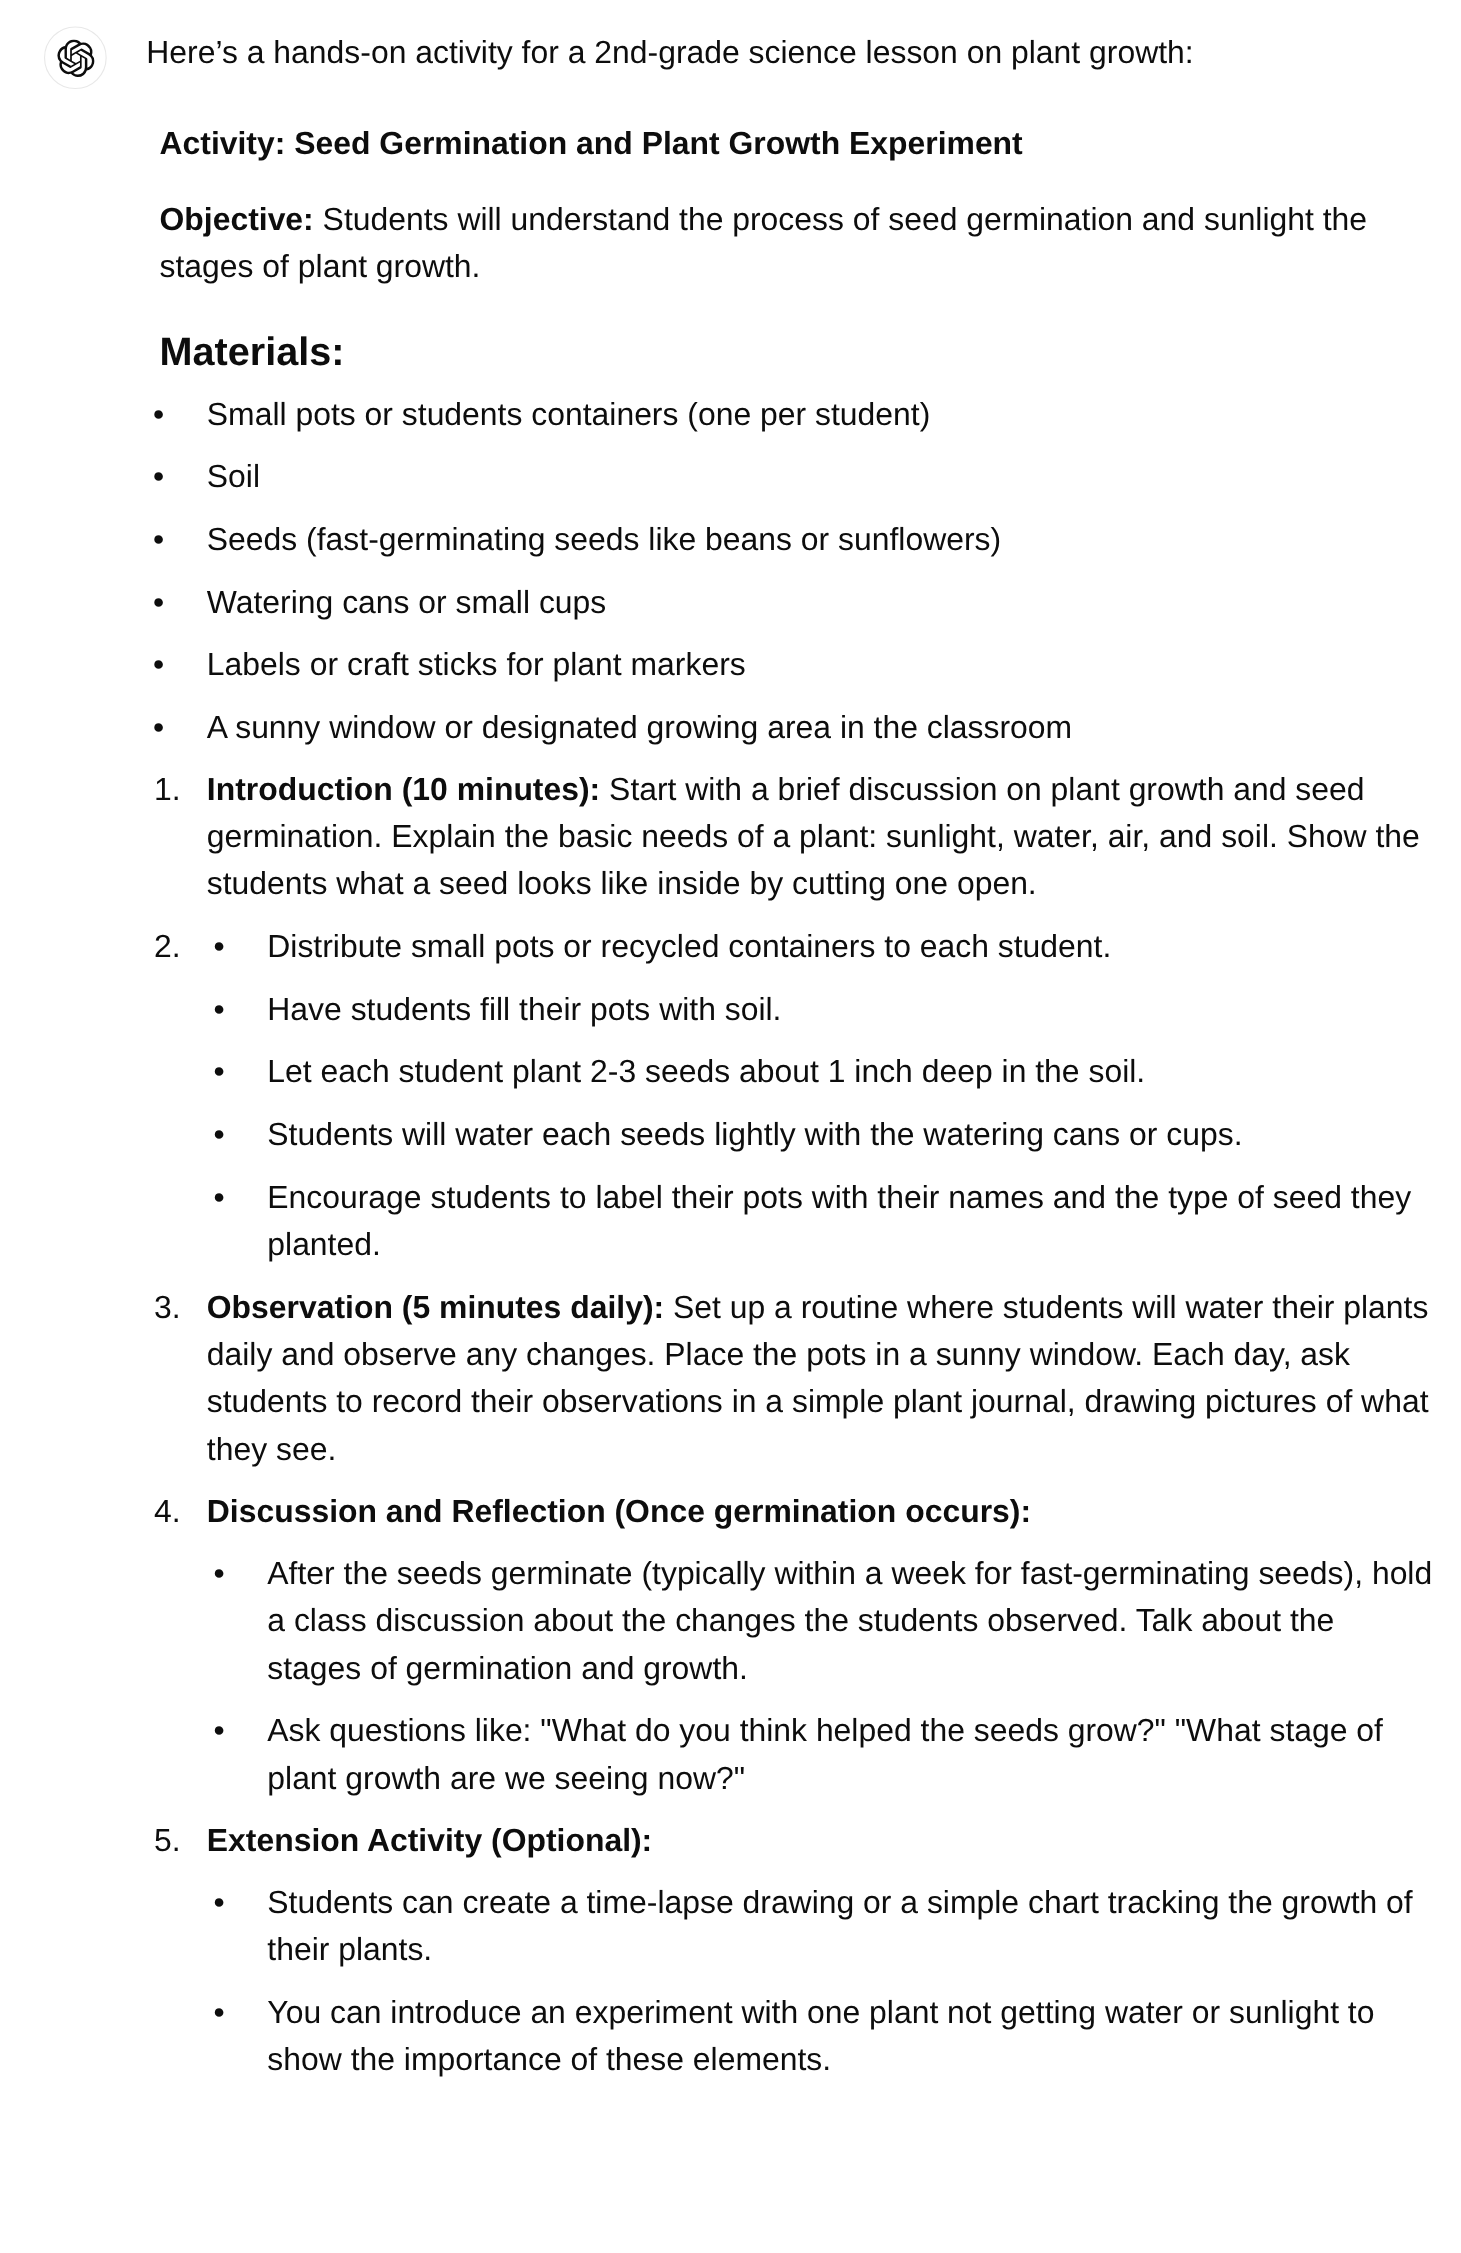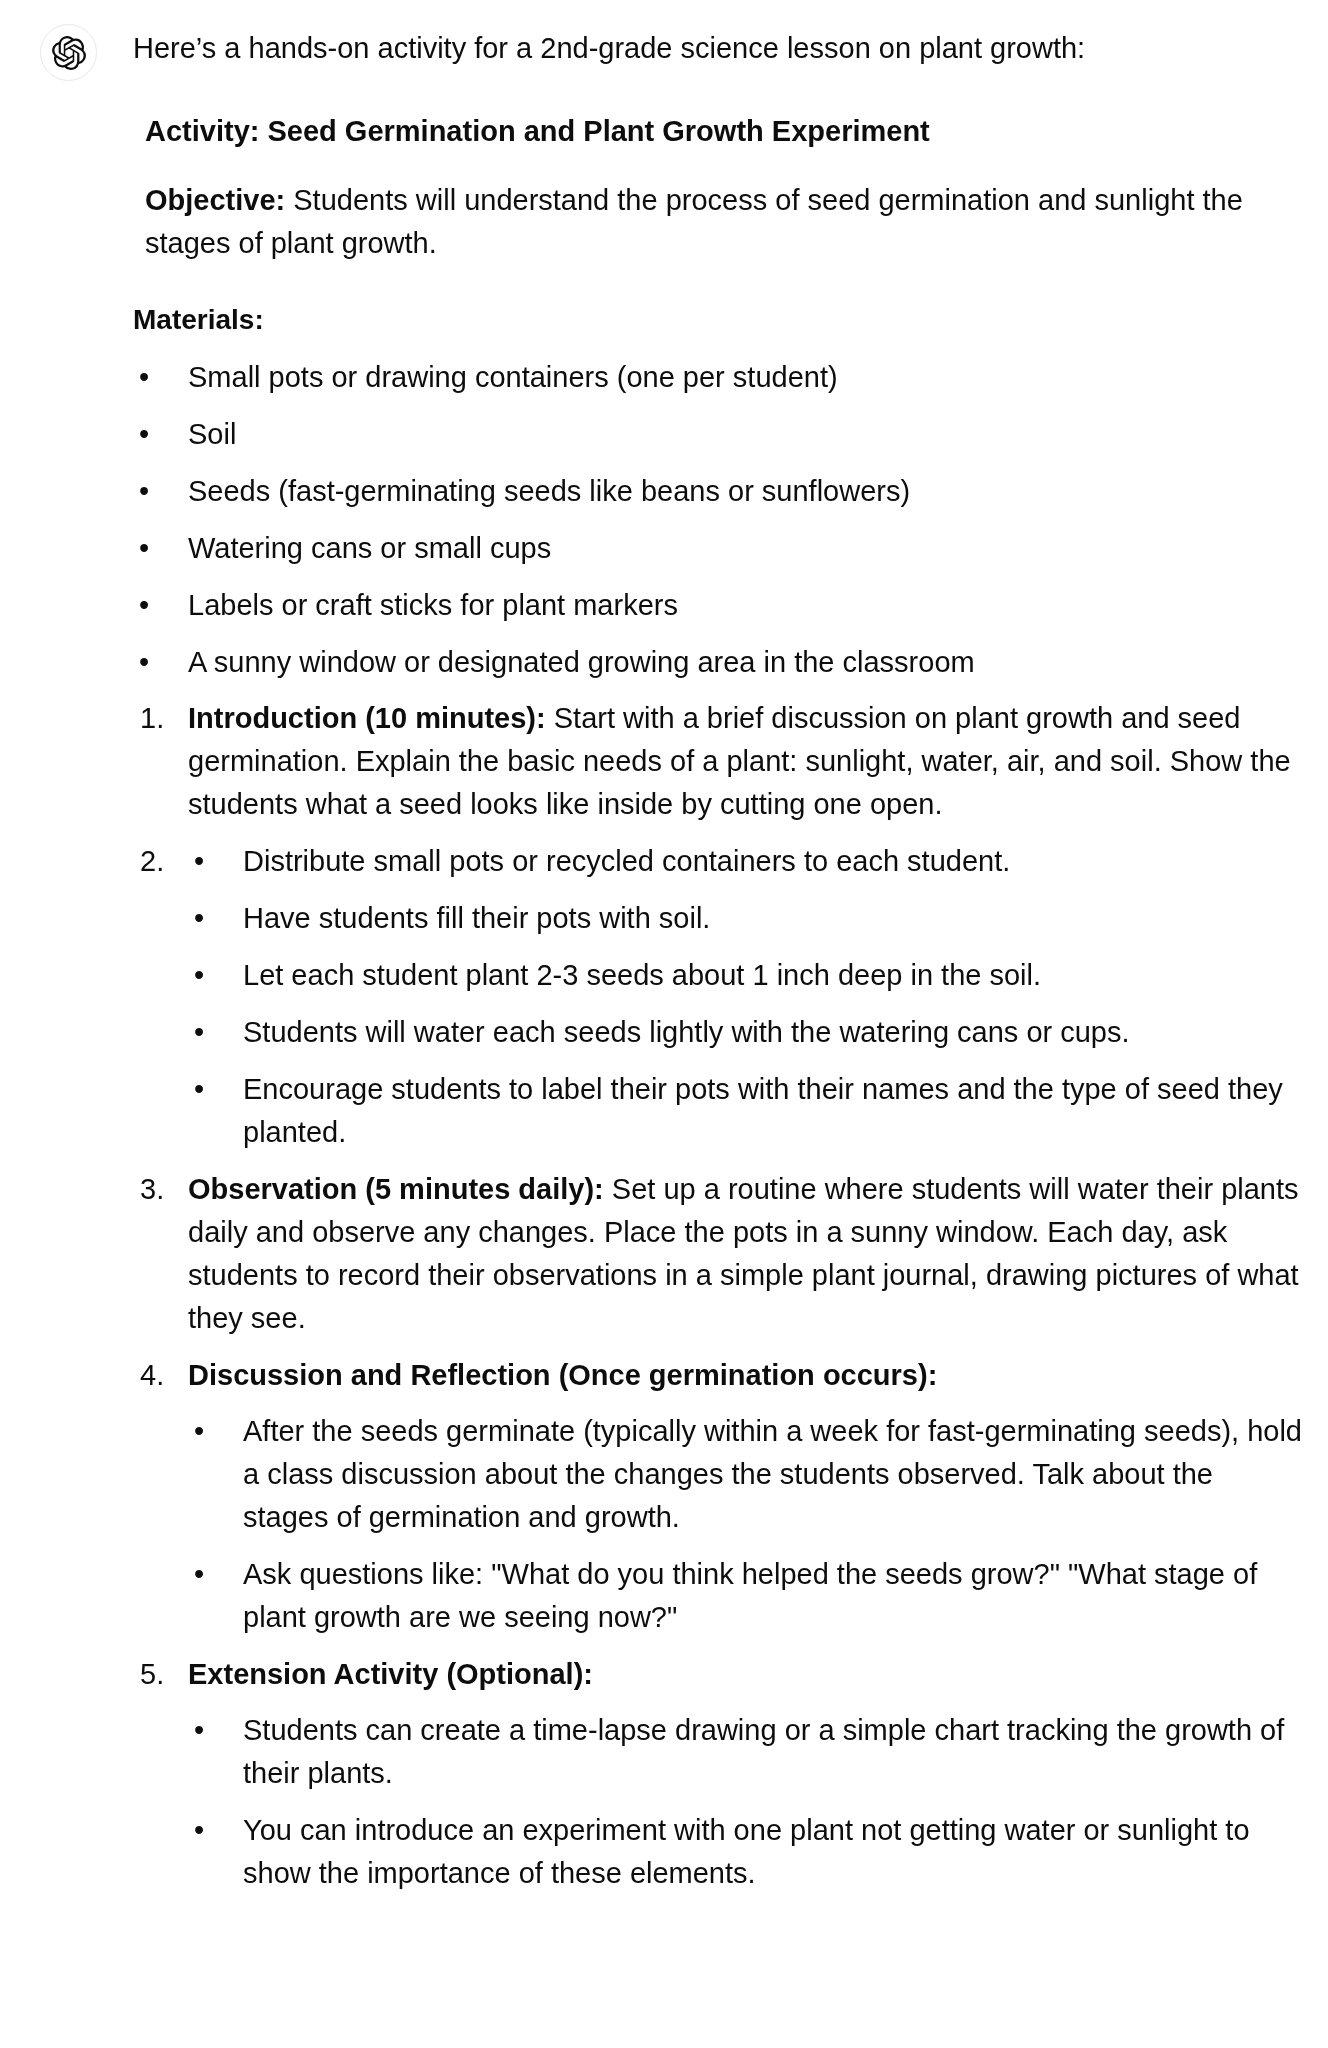--- a/index.html
+++ b/index.html
@@ -45,22 +45,22 @@
   }
   .content p { margin: 12px; }
   p.intro { margin: 0; }
   p.activity-title {
     margin-top: 40px;
     font-weight: 700;
   }
   p.objective { margin-top: 26px; }
   .objective b, .step b, h3 { font-weight: 700; }
   h3 {
-    margin: 0;
-    font-size: 28px;
+    margin: 12px;
+    font-size: 36px;
     line-height: 44px;
   }
   h3.materials-h { margin-top: 33px; }
   h3.procedure-h { margin-top: 28px; }
   ul.blist, ol.nlist {
     list-style: none;
     margin: 14px 0 0 0;
     padding: 0;
   }
   ol.nlist { margin-top: 13px; }
@@ -102,21 +102,21 @@
     </svg>
   </div>
 
   <div class="content">
     <p class="intro">Here’s a hands-on activity for a 2nd-grade science lesson on plant growth:</p>
     <p class="activity-title">Activity: Seed Germination and Plant Growth Experiment</p>
     <p class="objective"><b>Objective:</b><span> Students will understand the process of seed germination and sunlight the stages of plant growth.</span></p>
 
     <h3 class="materials-h">Materials:</h3>
     <ul class="blist" id="materials-list">
-        <li><span class="marker">•</span><span>Small pots or drawing containers (one per student)</span></li>
+        <li><span class="marker">•</span><span>Small pots or students containers (one per student)</span></li>
         <li><span class="marker">•</span><span>Soil</span></li>
         <li><span class="marker">•</span><span>Seeds (fast-germinating seeds like beans or sunflowers)</span></li>
         <li><span class="marker">•</span><span>Watering cans or small cups</span></li>
         <li><span class="marker">•</span><span>Labels or craft sticks for plant markers</span></li>
         <li><span class="marker">•</span><span>A sunny window or designated growing area in the classroom</span></li>
       </ul>
 
     <ol class="nlist" id="procedure-list">
         <li class="step"><span class="num">1.</span><b>Introduction (10 minutes):</b><span> Start with a brief discussion on plant growth and seed germination. Explain the basic needs of a plant: sunlight, water, air, and soil. Show the students what a seed looks like inside by cutting one open.</span></li>
         <li class="step"><span class="num">2.</span><ul class="sub">

